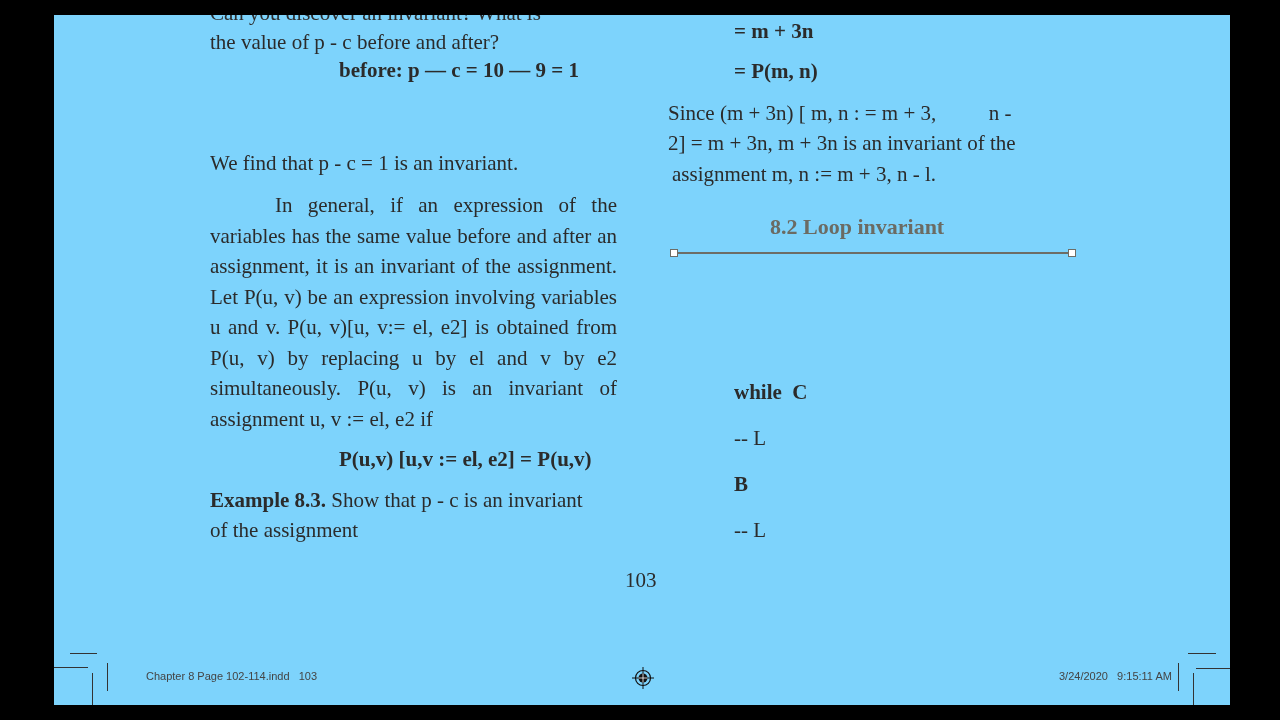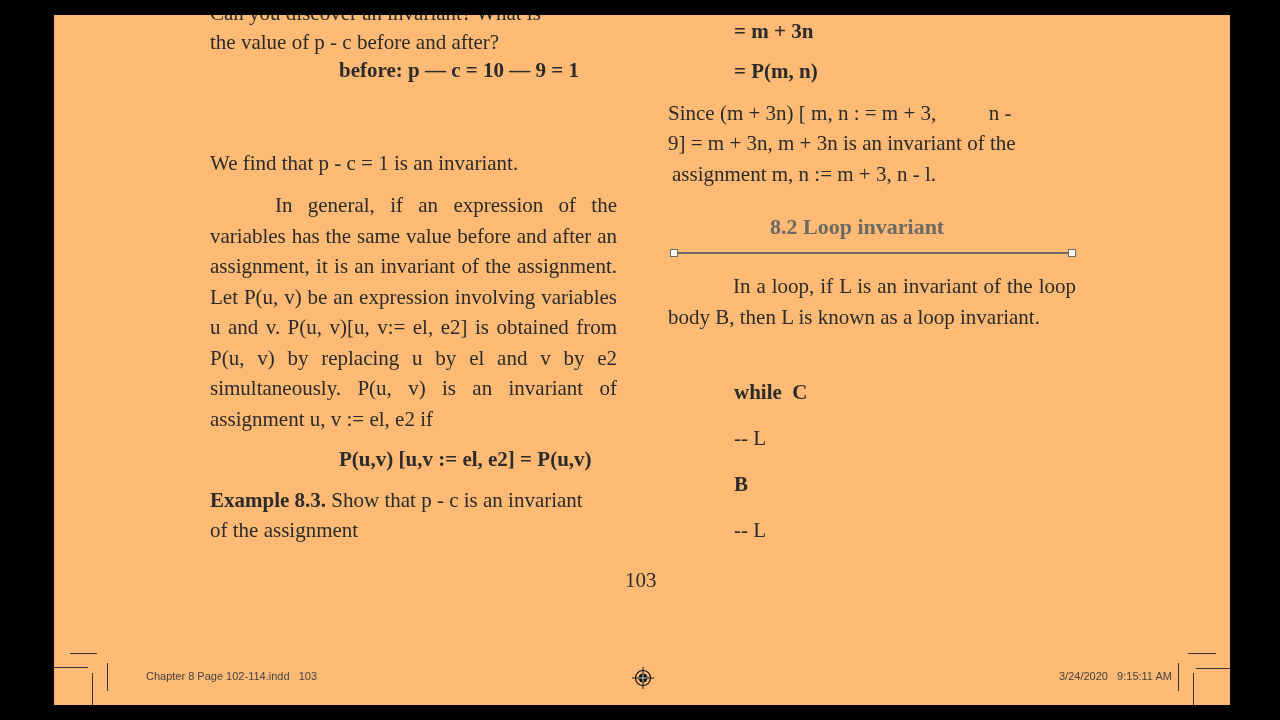--- a/index.html
+++ b/index.html
@@ -1,17 +1,17 @@
 <!DOCTYPE html>
 <html><head>
 <meta charset="utf-8">
 <style>
   html, body { margin:0; padding:0; background:#000; }
   body { width:1280px; height:720px; position:relative; overflow:hidden; font-family:"Liberation Serif","DejaVu Serif",serif; color:#2a2a2a; }
-  .page { position:absolute; left:54px; top:15px; width:1176px; height:690px; background:#fdba74; overflow:hidden; }
+  .page { position:absolute; left:54px; top:15px; width:1176px; height:690px; background:#7dd3fc; overflow:hidden; }
   .abs { position:absolute; white-space:nowrap; }
   .t { font-size:21px; line-height:30px; color:#2b2b2b; }
   .b { font-weight:bold; }
   .just { position:absolute; text-align:justify; text-align-last:left; font-size:21px; line-height:30.5px; color:#2b2b2b; white-space:normal; }
   .heading { font-size:22px; font-weight:bold; color:#6b6b63; }
   .rule { position:absolute; height:2px; background:#6d6d66; }
   .rule-end { position:absolute; width:6px; height:6px; border:1px solid #6d6d66; background:#fff; }
   .slug { font-family:"Liberation Sans","DejaVu Sans",sans-serif; font-size:11px; color:#444; }
   .crop { position:absolute; background:#333; }
   .pagenum { font-size:21px; color:#2b2b2b; }
@@ -32,29 +32,28 @@
   <div class="abs t b" style="left:285px; top:429px;">P(u,v) [u,v := el, e2] = P(u,v)</div>
 
   <div class="abs t" style="left:156px; top:470px;text-align:center;">
     <span class="b">Example 8.3.</span><span> Show that p - c is an invariant</span>
   </div>
   <div class="abs t" style="left:156px; top:500px;">of the assignment</div>
 
   <div class="abs t b" style="left:680px; top:1px;">= m + 3n</div>
   <div class="abs t b" style="left:680px; top:41px;">= P(m, n)</div>
   <div class="abs t" style="left:614px; top:83px; white-space:pre;">Since (m + 3n) [ m, n : = m + 3,          n -</div>
-  <div class="abs t" style="left:614px; top:113px;">9] = m + 3n, m + 3n is an invariant of the</div>
+  <div class="abs t" style="left:614px; top:113px;">2] = m + 3n, m + 3n is an invariant of the</div>
   <div class="abs t" style="left:618px; top:144px;">assignment m, n := m + 3, n - l.</div>
 
   <div class="abs heading" style="left:716px; top:199px;">8.2 Loop invariant</div>
   <div class="rule" style="left:620px; top:237px; width:398px;"></div>
   <div class="rule-end" style="left:616px; top:234px;"></div>
   <div class="rule-end" style="left:1014px; top:234px;"></div>
 
-  <div class="just" style="left:614px; top:256px; width:408px; text-indent:65px;">In a loop, if L is an invariant of the loop body B, then L is known as a loop invariant.</div>
 
   <div class="abs t b" style="left:680px; top:362px; white-space:pre;">while  C</div>
   <div class="abs t" style="left:680px; top:408px;">-- L</div>
   <div class="abs t b" style="left:680px; top:454px;">B</div>
   <div class="abs t" style="left:680px; top:500px;">-- L</div>
 
   <div class="abs pagenum" style="left:571px; top:553px;">103</div>
 
   <div class="crop" style="left:16px; top:638px; width:27px; height:1px;"></div>
   <div class="crop" style="left:0px; top:652px; width:34px; height:1px;"></div>

